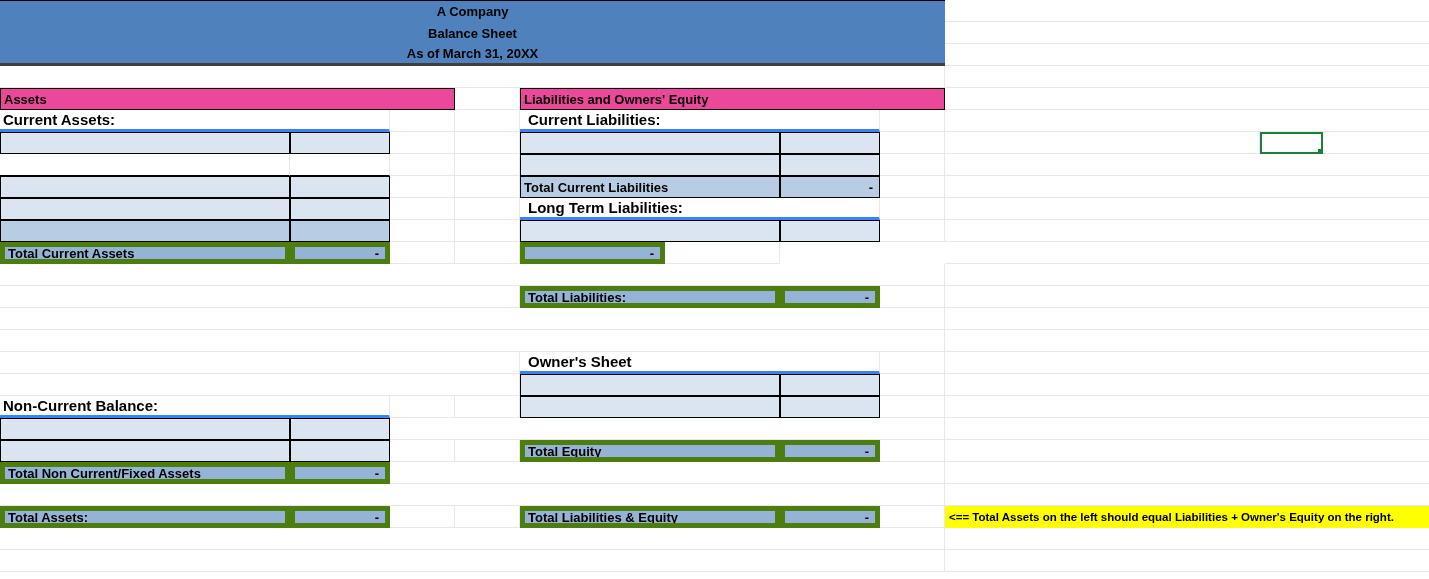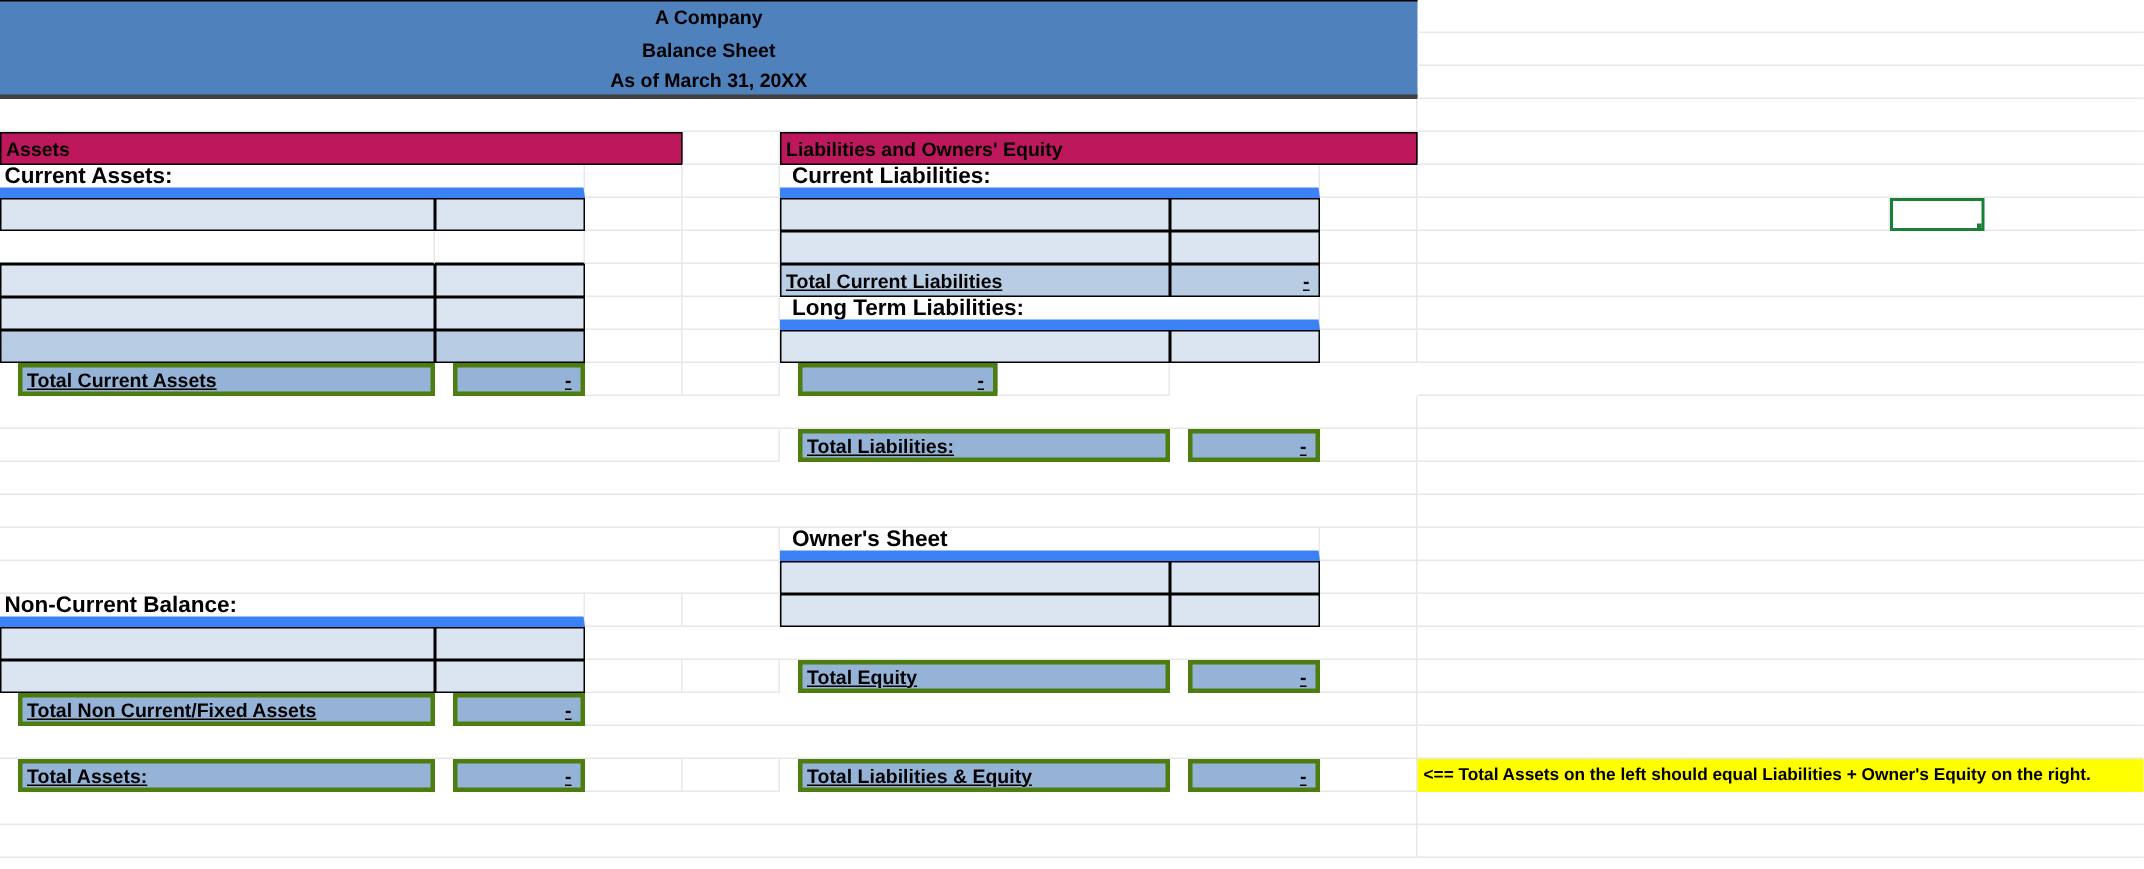--- a/index.html
+++ b/index.html
@@ -31,43 +31,42 @@
   .hdr {
     background: #4f81bd;
     color: #000;
     font-weight: bold;
     justify-content: center;
     border: none;
   }
   .hdr-top { border-top: 1px solid #000; }
   .hdr-bot { border-bottom: 3px solid #404040; }
   .secthead {
-    background: #be185d;
+    background: #ec4899;
     font-weight: bold;
     border: 1px solid #000;
   }
   .subhead {
     font-weight: bold;
     font-size: 15px;
-    border-bottom: 7px solid #3b82f6;
+    border-bottom: 3px solid #3b82f6;
   }
   .lite {
     background: #dbe5f1;
     border: 1px solid #000;
   }
   .med {
     background: #b8cce4;
     border: 1px solid #000;
   }
   .dark {
     background: #95b3d7;
-    border: 3px solid #4d7c0f;
-    margin-left: 12px;
-  }
-  .bold { font-weight: bold; text-decoration: underline; }
+    border: 5px solid #4d7c0f;
+  }
+  .bold { font-weight: bold; }
   .right { justify-content: flex-end; padding-right: 6px; }
   .sel {
     border: 2px solid #1a7f37 !important;
     position: relative;
   }
   .sel::after {
     content: "";
     position: absolute;
     right: -3px; bottom: -3px;
     width: 6px; height: 6px;

